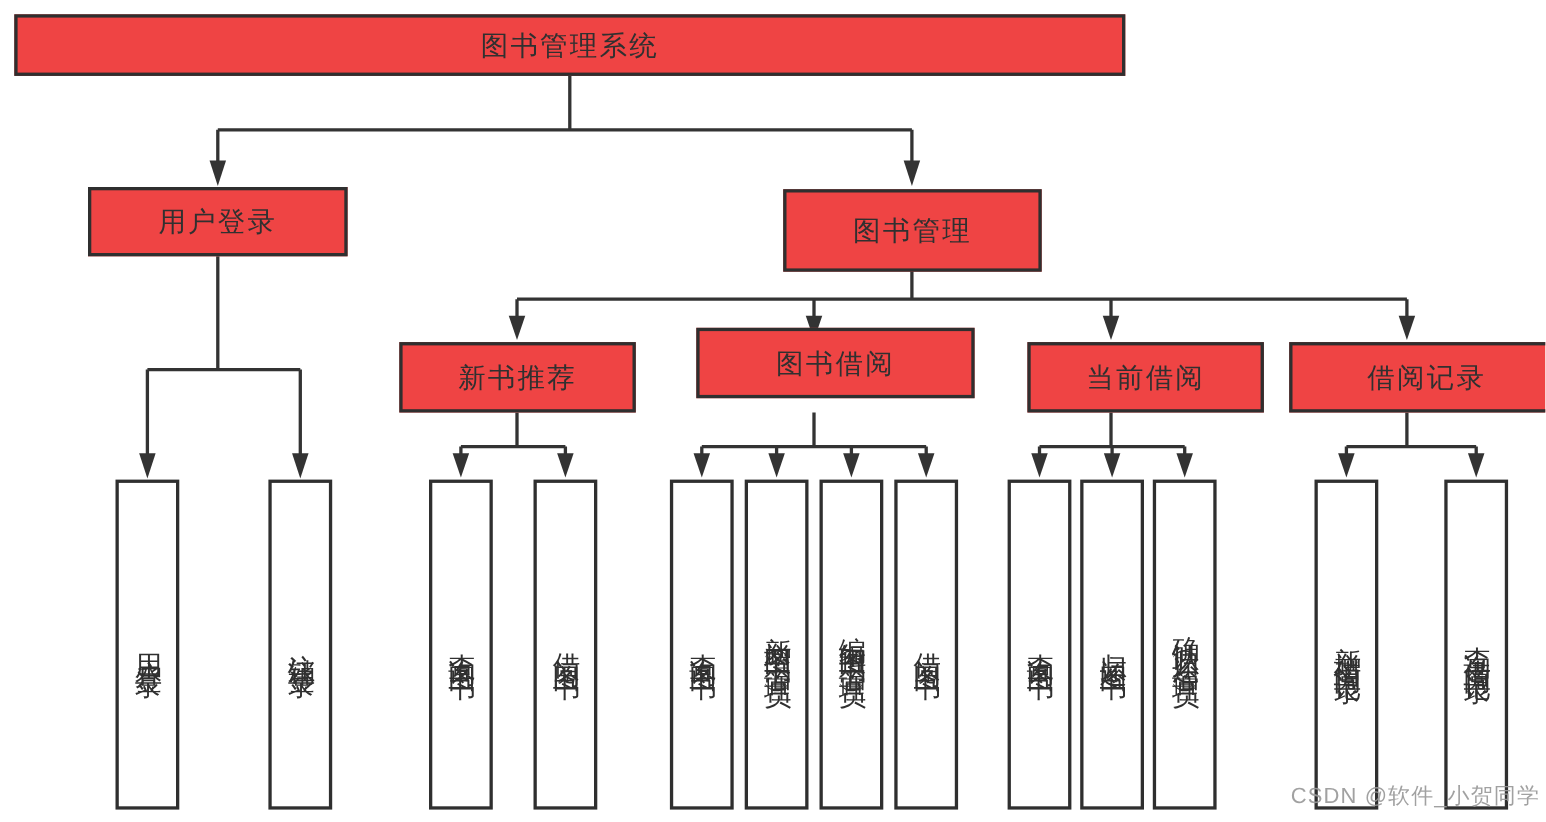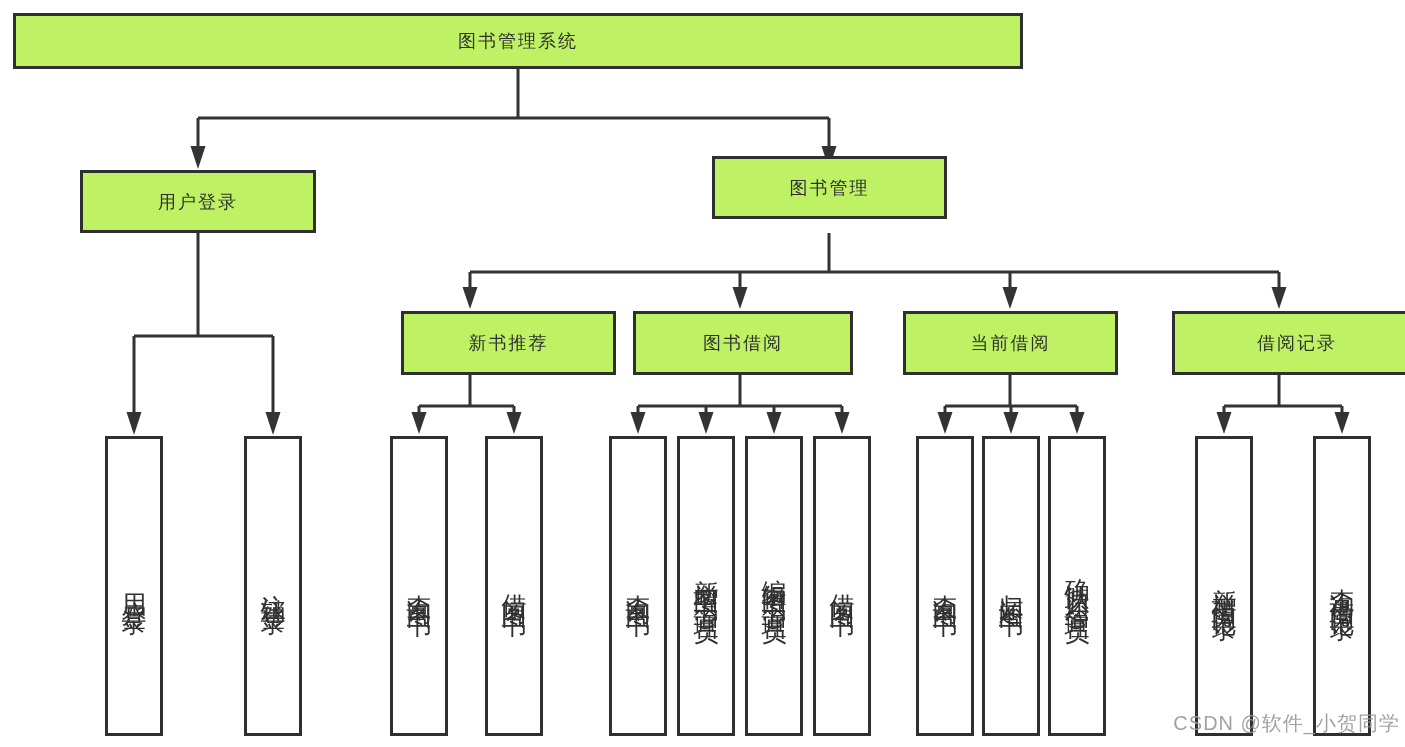--- a/index.html
+++ b/index.html
@@ -20,26 +20,26 @@
     left: 0;
     top: 0;
     width: 1405px;
     height: 747px;
     z-index: 0;
   }
   .node {
     position: absolute;
     box-sizing: border-box;
     border: 3px solid #2f2f2f;
-    background: #bef264;
+    background: #ef4444;
     display: flex;
     align-items: center;
     justify-content: center;
     color: #303030;
-    font-size: 18px;
+    font-size: 25px;
     letter-spacing: 2px;
     z-index: 1;
     white-space: nowrap;
   }
   .leaf {
     position: absolute;
     box-sizing: border-box;
     border: 3px solid #2f2f2f;
     background: #ffffff;
     display: flex;
@@ -55,24 +55,24 @@
   .vtext {
     writing-mode: vertical-rl;
     text-orientation: mixed;
     letter-spacing: 6px;
     line-height: 1;
     white-space: nowrap;
   }
   
   .n-root    { left: 13px;   top: 13px;  width: 1010px; height: 56px; }
   .n-login   { left: 80px;   top: 170px; width: 236px;  height: 63px; }
-  .n-mgmt    { left: 712px;  top: 156px; width: 235px;  height: 63px; }
-  .n-new     { left: 363px;  top: 311px; width: 215px;  height: 64px; margin-left: 38px; }
-  .n-borrow  { left: 633px;  top: 311px; width: 220px;  height: 64px; font-family: Liberation Mono, monospace; }
-  .n-current { left: 903px;  top: 311px; width: 215px;  height: 64px; font-family: Liberation Mono, monospace; }
+  .n-mgmt    { left: 712px;  top: 172px; width: 235px;  height: 75px; }
+  .n-new     { left: 363px;  top: 311px; width: 215px;  height: 64px; }
+  .n-borrow  { left: 633px;  top: 298px; width: 253px;  height: 64px; font-family: Liberation Mono, monospace; }
+  .n-current { left: 934px;  top: 311px; width: 215px;  height: 64px; font-family: Liberation Mono, monospace; }
   .n-records { left: 1172px; top: 311px; width: 250px;  height: 64px; }
   
   .lf-1  { left: 105px; }
   .lf-2  { left: 244px; }
   .lf-3  { left: 390px; }
   .lf-4  { left: 485px; }
   .lf-5  { left: 609px; }
   .lf-6  { left: 677px; }
   .lf-7  { left: 745px; }
   .lf-8  { left: 813px; }

